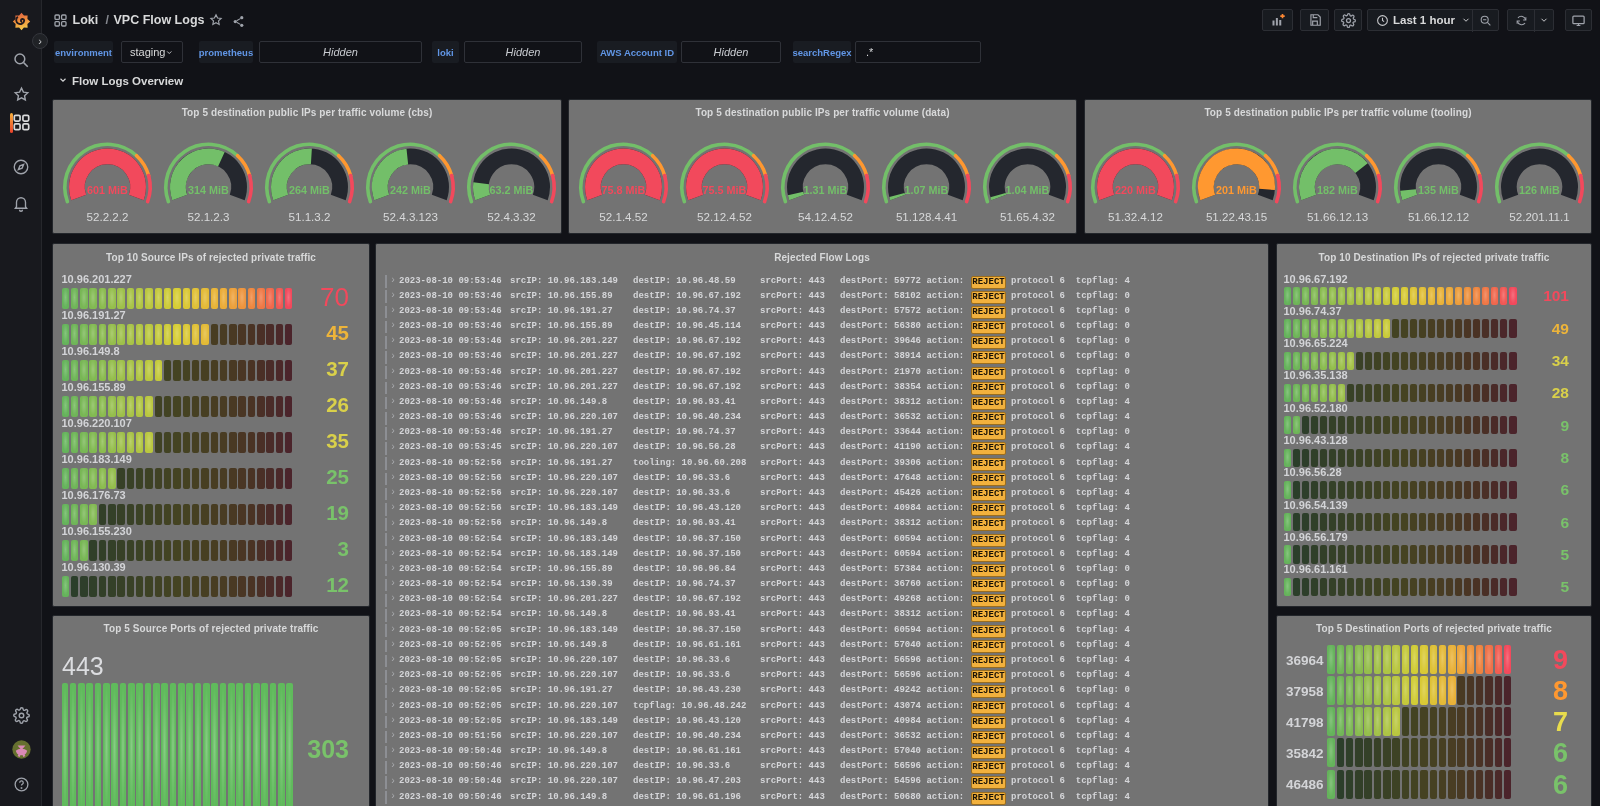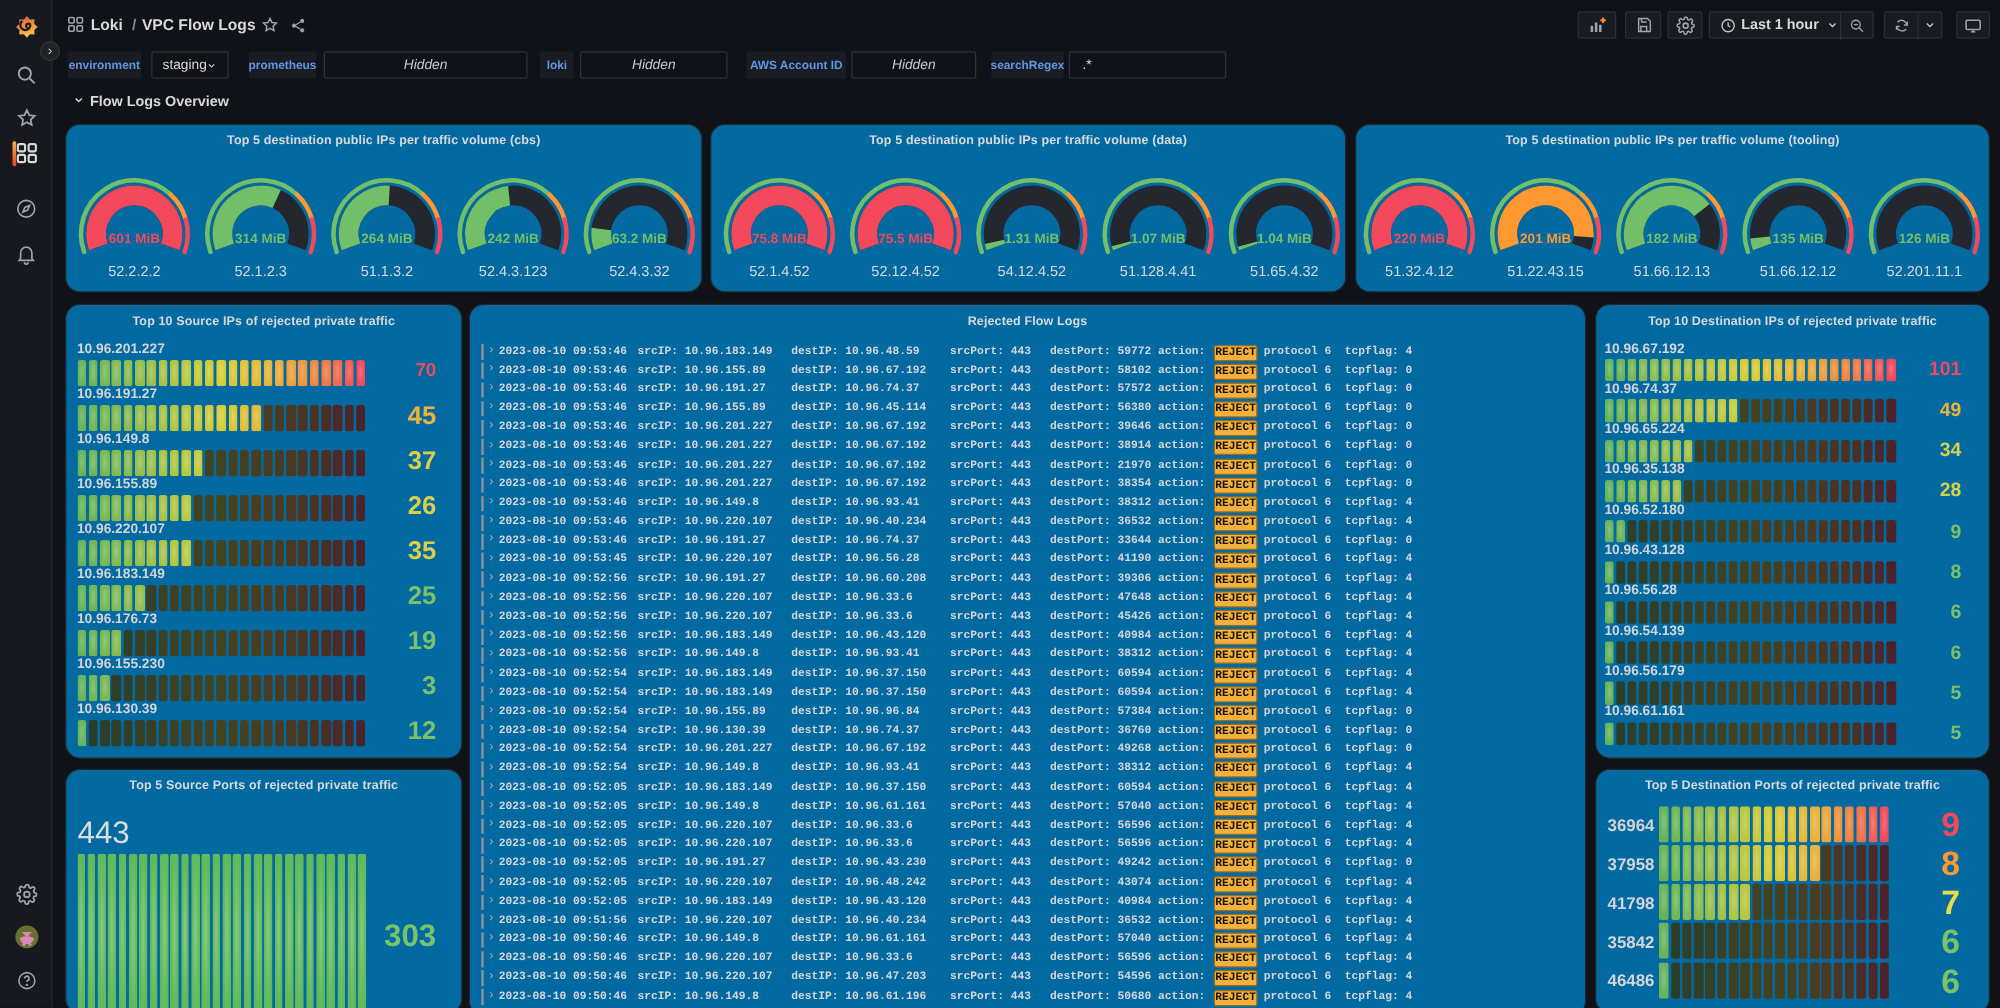--- a/index.html
+++ b/index.html
@@ -1,15 +1,15 @@
 <!DOCTYPE html>
 <html><head><meta charset="utf-8"><style>
 *{margin:0;padding:0;box-sizing:border-box}
 html,body{width:1600px;height:806px;overflow:hidden;background:#111217;font-family:"Liberation Sans",sans-serif;-webkit-font-smoothing:antialiased}
-.panel{position:absolute;background:#0369a1;border:1px solid #23262b;border-radius:12px}
+.panel{position:absolute;background:#737373;border:1px solid #23262b;border-radius:2px}
 .ptitle{position:absolute;left:0;width:100%;text-align:center;font-size:10px;font-weight:bold;color:#d8d9da;letter-spacing:.1px}
 #sidebar{position:absolute;left:0;top:0;width:42px;height:806px;background:#18191e;border-right:1px solid #26272c}
 .sic{position:absolute;left:0;width:42px;display:flex;justify-content:center}
 .btn{position:absolute;top:9px;height:22px;border:1px solid #2c2e34;border-radius:2px;background:#181b20;display:flex;align-items:center;justify-content:center;gap:4px}
 .vlabel{position:absolute;top:41px;height:22px;background:#191c22;border-radius:2px;color:#6196e6;font-size:9.5px;font-weight:bold;display:flex;align-items:center;justify-content:center}
 .vinput{position:absolute;top:41px;height:22px;background:#111217;border:1px solid #2f3138;border-radius:2px;color:#d8d9da;font-size:11px;display:flex;align-items:center}
 .logwrap{position:absolute;left:0;top:0;width:1268px;height:806px;overflow:hidden}
 .lrow{position:absolute;left:0;top:0;width:1268px;height:15.13px;font-family:"Liberation Mono",monospace;font-size:9px;font-weight:bold;color:#d5d6d9}
 .lrow span{position:absolute;top:1px;white-space:pre}
 .lbar{position:absolute;left:384.5px;top:0.8px;width:2.5px;height:12.6px;background:#8d8f94}
@@ -425,21 +425,21 @@
       <span style="left:760px">srcPort: 443</span>
       <span style="left:840px">destPort: 41190 action:</span>
       <span class="badge">REJECT</span>
       <span style="left:1011px">protocol 6&nbsp;&nbsp;tcpflag: 4</span>
     </div>
     <div class="lrow" style="top:456.66px">
       <i class="lbar"></i>
       <b class="lchev">›</b>
       <span style="left:399px">2023-08-10 09:52:56</span>
       <span style="left:510px">srcIP: 10.96.191.27</span>
-      <span style="left:633px">destIP: 10.96.60.208</span>
+      <span style="left:633px">tooling: 10.96.60.208</span>
       <span style="left:760px">srcPort: 443</span>
       <span style="left:840px">destPort: 39306 action:</span>
       <span class="badge">REJECT</span>
       <span style="left:1011px">protocol 6&nbsp;&nbsp;tcpflag: 4</span>
     </div>
     <div class="lrow" style="top:471.84px">
       <i class="lbar"></i>
       <b class="lchev">›</b>
       <span style="left:399px">2023-08-10 09:52:56</span>
       <span style="left:510px">srcIP: 10.96.220.107</span>
@@ -601,21 +601,21 @@
       <span style="left:760px">srcPort: 443</span>
       <span style="left:840px">destPort: 49242 action:</span>
       <span class="badge">REJECT</span>
       <span style="left:1011px">protocol 6&nbsp;&nbsp;tcpflag: 0</span>
     </div>
     <div class="lrow" style="top:699.54px">
       <i class="lbar"></i>
       <b class="lchev">›</b>
       <span style="left:399px">2023-08-10 09:52:05</span>
       <span style="left:510px">srcIP: 10.96.220.107</span>
-      <span style="left:633px">destIP: 10.96.48.242</span>
+      <span style="left:633px">tcpflag: 10.96.48.242</span>
       <span style="left:760px">srcPort: 443</span>
       <span style="left:840px">destPort: 43074 action:</span>
       <span class="badge">REJECT</span>
       <span style="left:1011px">protocol 6&nbsp;&nbsp;tcpflag: 4</span>
     </div>
     <div class="lrow" style="top:714.72px">
       <i class="lbar"></i>
       <b class="lchev">›</b>
       <span style="left:399px">2023-08-10 09:52:05</span>
       <span style="left:510px">srcIP: 10.96.183.149</span>
@@ -705,21 +705,21 @@
     <i style="flex:none;width:7.46px;border-radius:2px;background:radial-gradient(55% 65% at 50% 45%, rgba(255,255,255,0.22), rgba(255,255,255,0) 75%), rgb(232,180,55)"></i>
     <i style="flex:none;width:7.46px;border-radius:2px;background:radial-gradient(55% 65% at 50% 45%, rgba(255,255,255,0.22), rgba(255,255,255,0) 75%), rgb(235,172,56)"></i>
     <i style="flex:none;width:7.46px;border-radius:2px;background:radial-gradient(55% 65% at 50% 45%, rgba(255,255,255,0.22), rgba(255,255,255,0) 75%), rgb(236,160,59)"></i>
     <i style="flex:none;width:7.46px;border-radius:2px;background:radial-gradient(55% 65% at 50% 45%, rgba(255,255,255,0.22), rgba(255,255,255,0) 75%), rgb(237,148,61)"></i>
     <i style="flex:none;width:7.46px;border-radius:2px;background:radial-gradient(55% 65% at 50% 45%, rgba(255,255,255,0.22), rgba(255,255,255,0) 75%), rgb(238,135,63)"></i>
     <i style="flex:none;width:7.46px;border-radius:2px;background:radial-gradient(55% 65% at 50% 45%, rgba(255,255,255,0.22), rgba(255,255,255,0) 75%), rgb(239,120,69)"></i>
     <i style="flex:none;width:7.46px;border-radius:2px;background:radial-gradient(55% 65% at 50% 45%, rgba(255,255,255,0.22), rgba(255,255,255,0) 75%), rgb(240,105,76)"></i>
     <i style="flex:none;width:7.46px;border-radius:2px;background:radial-gradient(55% 65% at 50% 45%, rgba(255,255,255,0.22), rgba(255,255,255,0) 75%), rgb(241,89,84)"></i>
     <i style="flex:none;width:7.46px;border-radius:2px;background:radial-gradient(55% 65% at 50% 45%, rgba(255,255,255,0.22), rgba(255,255,255,0) 75%), rgb(242,73,92)"></i>
   </div>
-<div style="position:absolute;left:259px;top:287.4px;width:90px;text-align:right;font-size:15px;font-weight:bold;color:#f2495c;line-height:20.7px">70</div>
+<div style="position:absolute;left:259px;top:287.4px;width:90px;text-align:right;font-size:26px;font-weight:normal;color:#f2495c;line-height:20.7px">70</div>
 <div style="position:absolute;left:61.5px;top:308.9px;font-size:11px;font-weight:600;color:#d3d4d7">10.96.191.27</div>
 <div style="position:absolute;left:61.5px;top:324.4px;width:233px;height:20.7px;display:flex;gap:1.86px">
     <i style="flex:none;width:7.46px;border-radius:2px;background:radial-gradient(55% 65% at 50% 45%, rgba(255,255,255,0.22), rgba(255,255,255,0) 75%), rgb(101,179,91)"></i>
     <i style="flex:none;width:7.46px;border-radius:2px;background:radial-gradient(55% 65% at 50% 45%, rgba(255,255,255,0.22), rgba(255,255,255,0) 75%), rgb(111,181,88)"></i>
     <i style="flex:none;width:7.46px;border-radius:2px;background:radial-gradient(55% 65% at 50% 45%, rgba(255,255,255,0.22), rgba(255,255,255,0) 75%), rgb(120,183,85)"></i>
     <i style="flex:none;width:7.46px;border-radius:2px;background:radial-gradient(55% 65% at 50% 45%, rgba(255,255,255,0.22), rgba(255,255,255,0) 75%), rgb(130,186,82)"></i>
     <i style="flex:none;width:7.46px;border-radius:2px;background:radial-gradient(55% 65% at 50% 45%, rgba(255,255,255,0.22), rgba(255,255,255,0) 75%), rgb(139,188,79)"></i>
     <i style="flex:none;width:7.46px;border-radius:2px;background:radial-gradient(55% 65% at 50% 45%, rgba(255,255,255,0.22), rgba(255,255,255,0) 75%), rgb(149,190,76)"></i>
     <i style="flex:none;width:7.46px;border-radius:2px;background:radial-gradient(55% 65% at 50% 45%, rgba(255,255,255,0.22), rgba(255,255,255,0) 75%), rgb(158,192,74)"></i>
     <i style="flex:none;width:7.46px;border-radius:2px;background:radial-gradient(55% 65% at 50% 45%, rgba(255,255,255,0.22), rgba(255,255,255,0) 75%), rgb(168,195,71)"></i>

